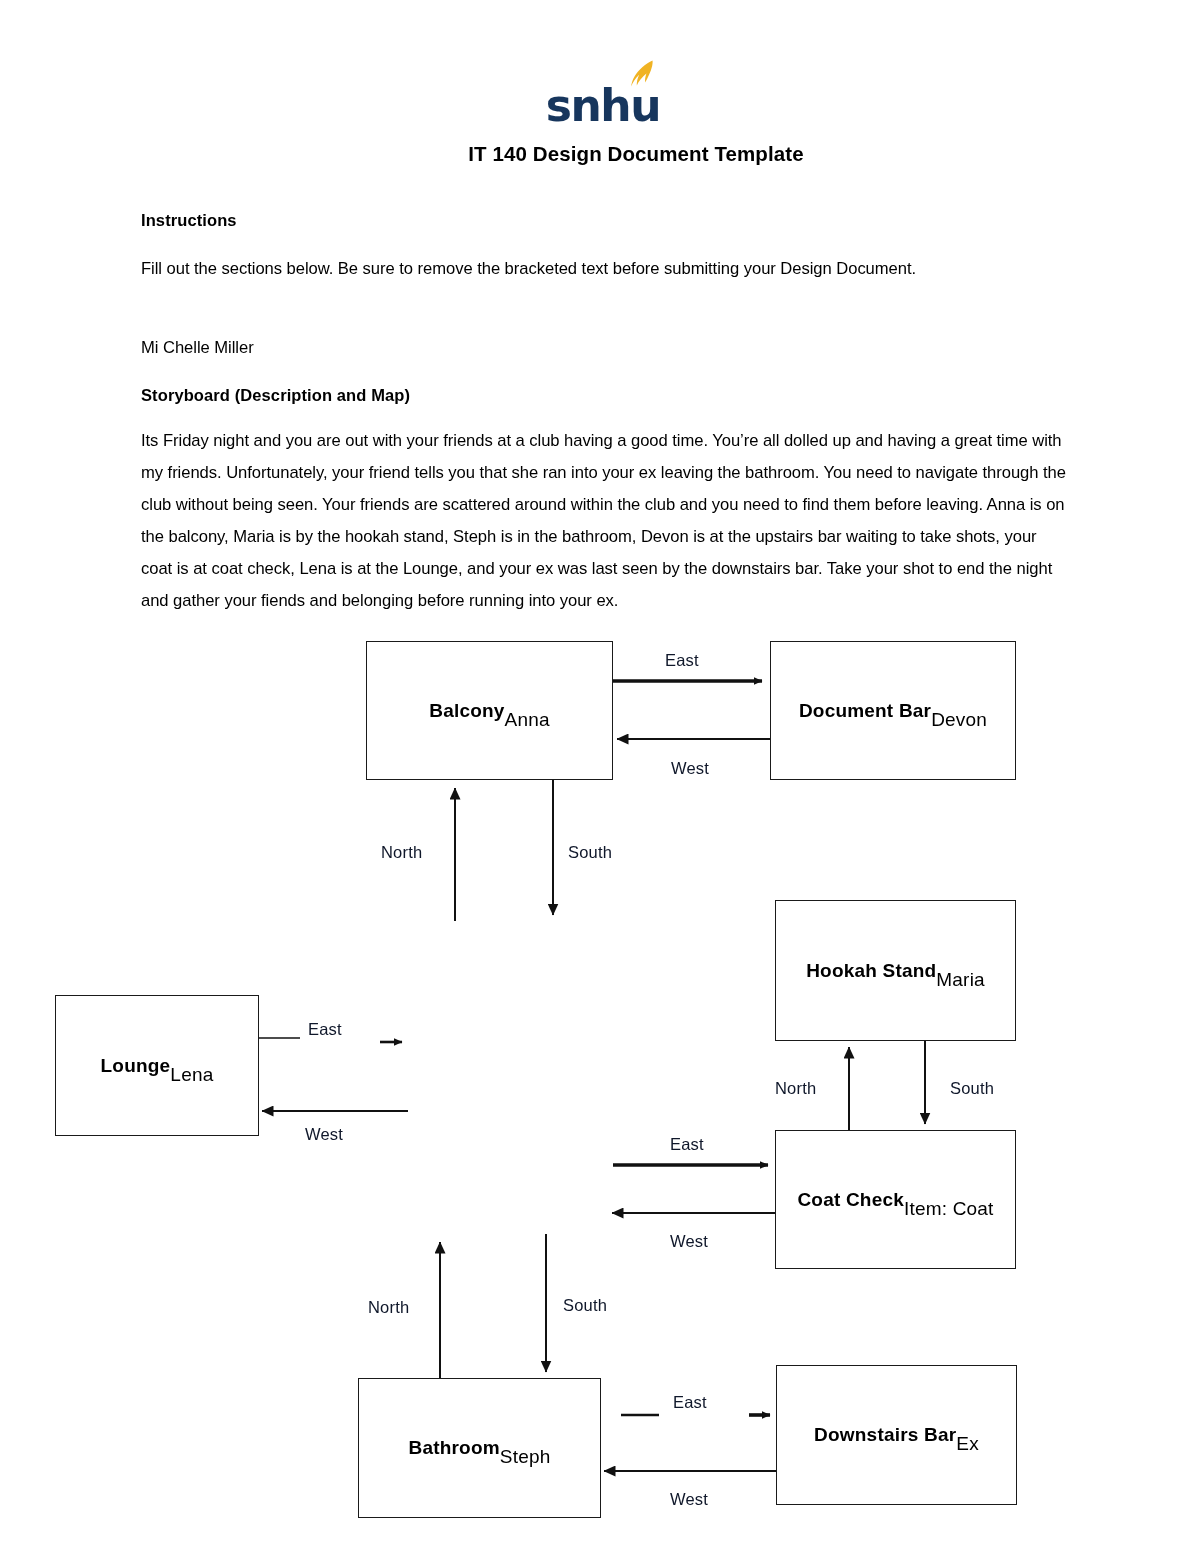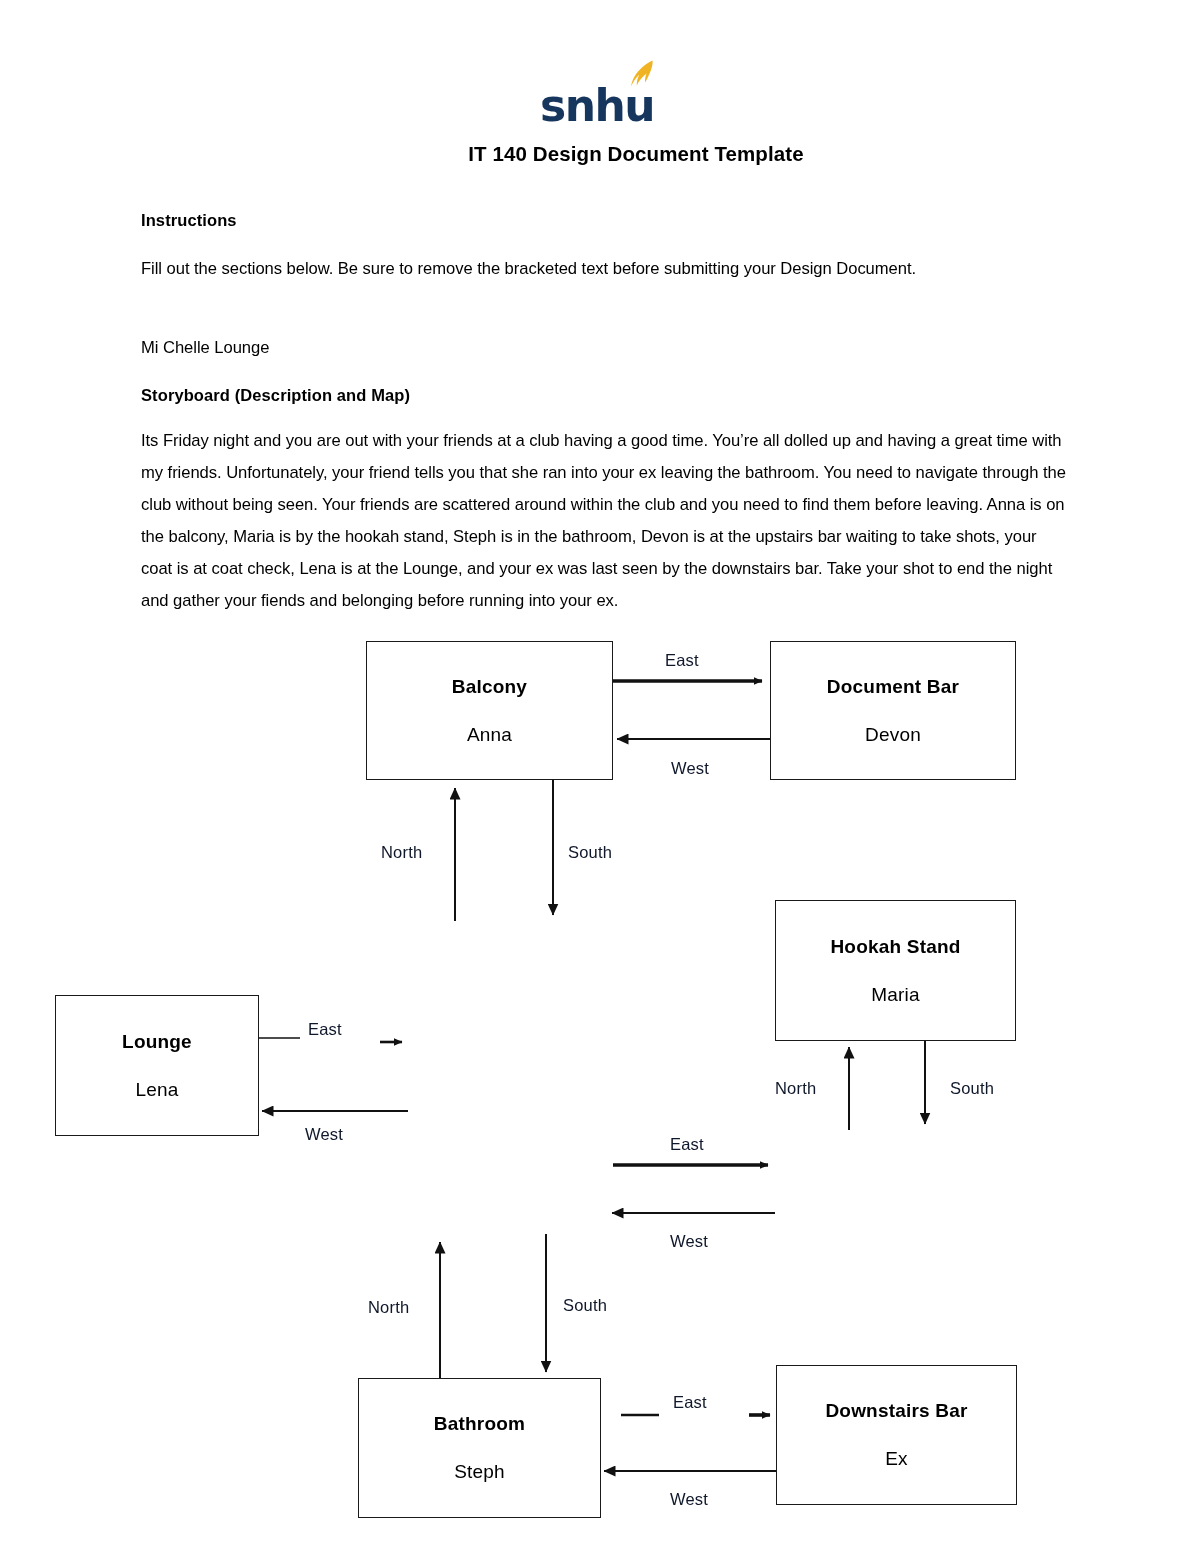--- a/index.html
+++ b/index.html
@@ -33,21 +33,21 @@
     position: relative;
     display: inline-block;
     width: 120px;
     height: 70px;
   }
   .logo-text {
     position: absolute;
     left: 0;
     bottom: 2px;
     width: 120px;
-    text-align: left;
+    text-align: right;
     font-family: "DejaVu Sans", sans-serif;
     font-weight: bold;
     font-size: 44px;
     letter-spacing: -1.5px;
     line-height: 44px;
     color: #17365d;
   }
   .logo-flame {
     position: absolute;
     right: 4px;
@@ -99,21 +99,21 @@
     width: 1200px;
     height: 1553px;
     pointer-events: none;
   }
   .room-box {
     position: absolute;
     border: 1.6px solid #1a1a1a;
     background: #ffffff;
     box-sizing: border-box;
     display: flex;
-    flex-direction: column;
+    flex-direction: row;
     align-items: center;
     justify-content: center;
   }
   .room-name {
     font-size: 19px;
     font-weight: bold;
     line-height: 30px;
     letter-spacing: 0.2px;
     text-align: center;
   }
@@ -147,21 +147,21 @@
         <path d="M36.5 2.5 C30 5.5 22.5 11.5 18.5 18.5 C16.5 22 15.4 25.5 15.2 28.5 C16.6 24.5 19.4 20.2 23.2 16.8 C21.4 20.6 20.6 24.2 20.8 27.6 C22.6 23.4 26.2 18.8 30.4 15.6 C29.2 19 28.8 21.8 29.2 24.4 C31.8 19.6 34.8 13.6 36.1 8.2 C36.6 6 36.8 4 36.5 2.5 Z" fill="#f0b323"></path>
       </svg>
       <div class="logo-text">snhu</div>
     </div>
   </div>
 
   <div class="doc-title">IT 140 Design Document Template</div>
 
   <div class="section-head" id="instructions-head">Instructions</div>
   <div class="para" id="instructions-body">Fill out the sections below. Be sure to remove the bracketed text before submitting your Design Document.</div>
-  <div class="para" id="author-name">Mi Chelle Lounge</div>
+  <div class="para" id="author-name">Mi Chelle Miller</div>
   <div class="section-head" id="storyboard-head">Storyboard (Description and Map)</div>
   <div class="para" id="storyboard-body">Its Friday night and you are out with your friends at a club having a good time. You’re all dolled up and having a great time with my friends.  Unfortunately, your friend tells you that she ran into your ex leaving the bathroom. You need to navigate through the club without being seen. Your friends are scattered around within the club and you need to find them before leaving. Anna is on the balcony, Maria is by the hookah stand, Steph is in the bathroom, Devon is at the upstairs bar waiting to take shots, your coat is at coat check, Lena is at the Lounge, and your ex was last seen by the downstairs bar. Take your shot to end the night and gather your fiends and belonging before running into your ex.</div>
 
   <svg id="diagram" viewBox="0 0 1200 1553" xmlns="http://www.w3.org/2000/svg">
     <defs>
       <marker id="ah-thick" markerWidth="9" markerHeight="8" refX="8.5" refY="4" orient="auto" markerUnits="userSpaceOnUse">
         <path d="M0,0 L9,4 L0,8 z" fill="#111"></path>
       </marker>
       <marker id="ah-thin" markerWidth="12" markerHeight="11" refX="11.5" refY="5.5" orient="auto" markerUnits="userSpaceOnUse">
         <path d="M0,0 L12,5.5 L0,11 z" fill="#111"></path>
@@ -214,20 +214,24 @@
     <div class="room-name">Lounge</div>
     <div class="room-sub">Lena</div>
   </div>
 
 
   <div class="room-box" style="left:775px; top:900px; width:241px; height:141px;">
     <div class="room-name">Hookah Stand</div>
     <div class="room-sub">Maria</div>
   </div>
 
+  <div class="room-box" style="left:775px; top:1130px; width:241px; height:139px;">
+    <div class="room-name">Coat Check</div>
+    <div class="room-sub">Item: Coat</div>
+  </div>
 
   <div class="room-box" style="left:358px; top:1378px; width:243px; height:140px;">
     <div class="room-name">Bathroom</div>
     <div class="room-sub">Steph</div>
   </div>
 
   <div class="room-box" style="left:776px; top:1365px; width:241px; height:140px;">
     <div class="room-name">Downstairs Bar</div>
     <div class="room-sub">Ex</div>
   </div>

